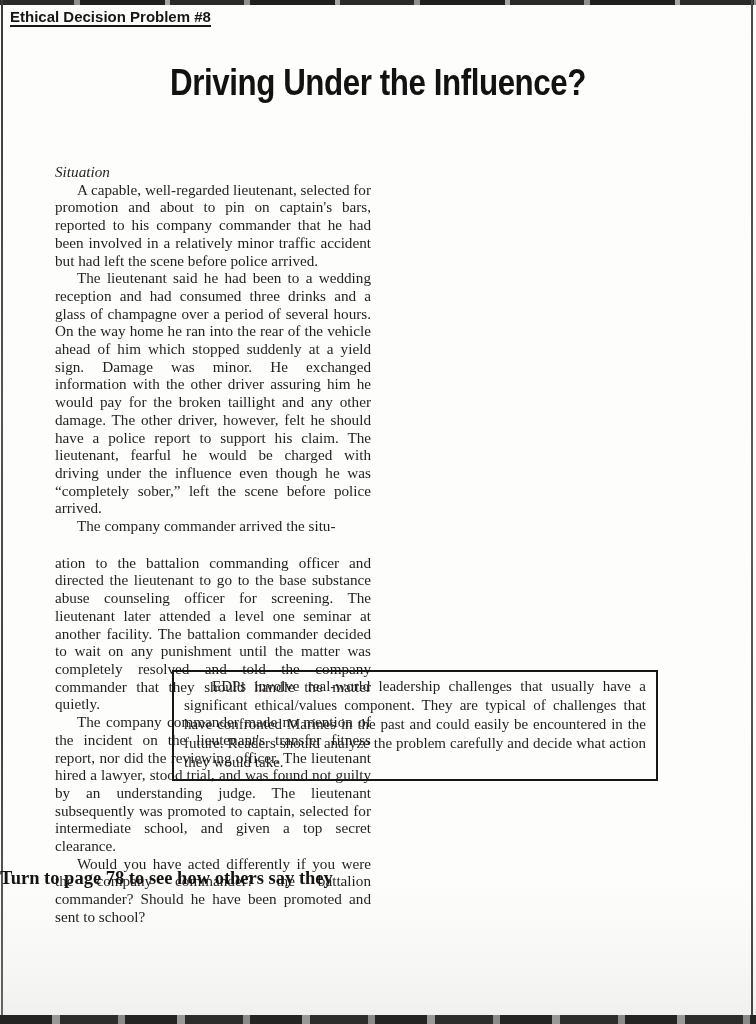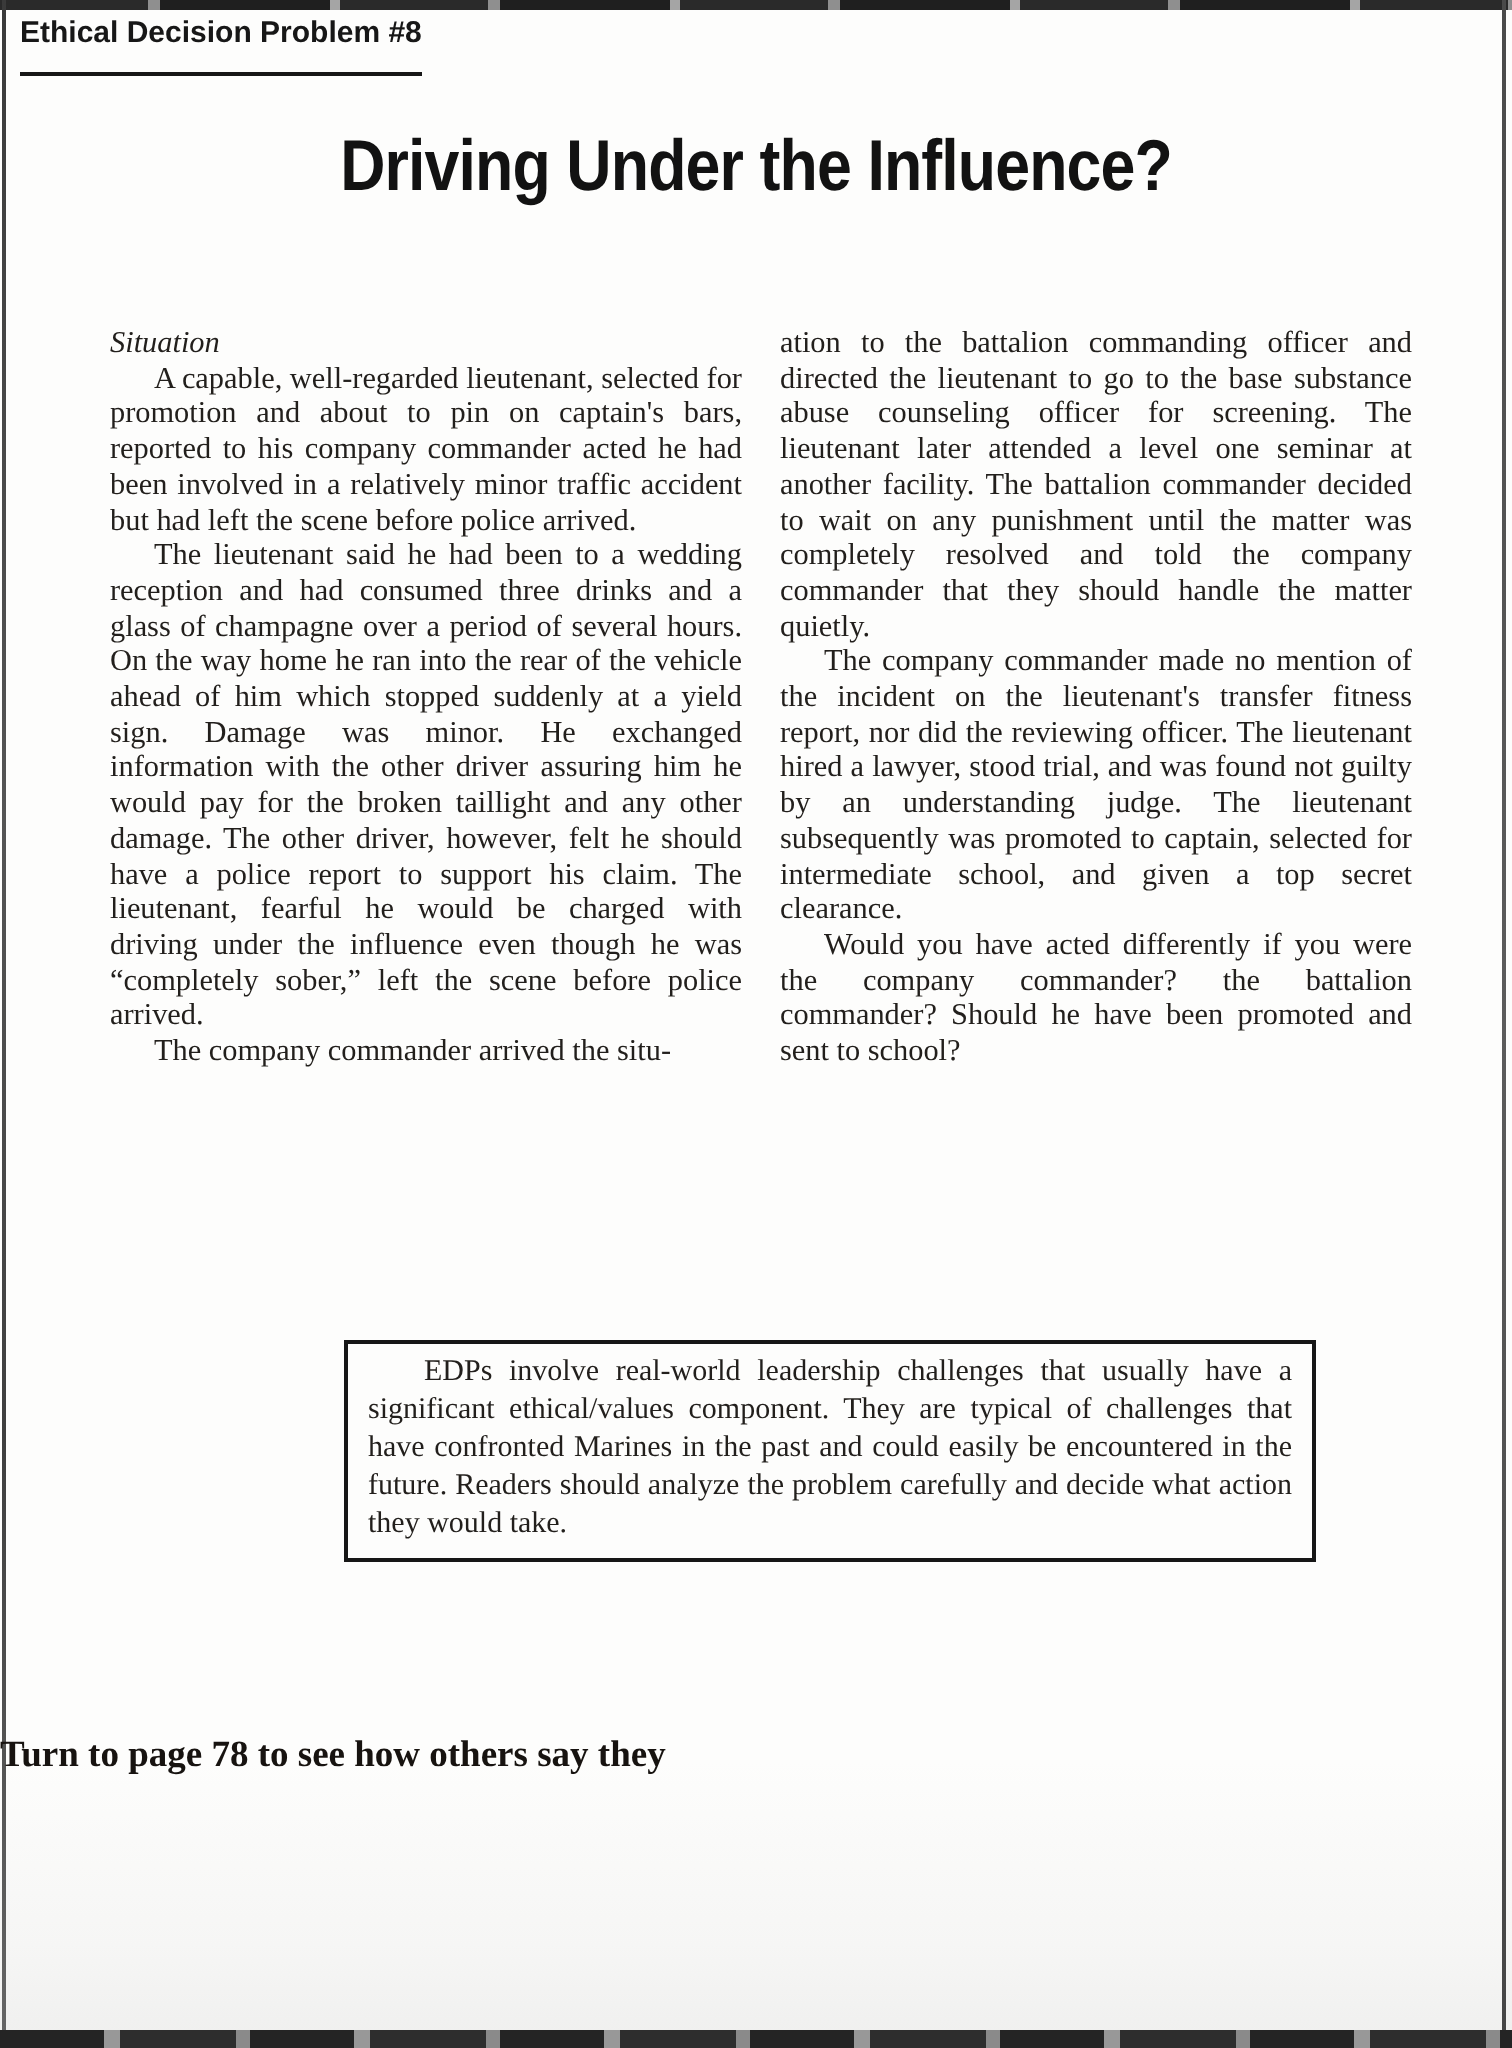--- a/index.html
+++ b/index.html
@@ -35,38 +35,38 @@
     background: linear-gradient(180deg, #4a4a4a 0%, #5c5c5c 50%, #454545 100%);
   }
   .header {
     position: absolute; top: 8px; left: 10px;
     font-family: "Liberation Sans", sans-serif;
     font-weight: bold; font-size: 15px; color: #171717;
   }
   .header .underline {
     display: inline-block;
     border-bottom: 2px solid #171717;
-    padding-bottom: 11px;
+    padding-bottom: 0px;
   }
   .title-wrap {
     position: absolute; top: 62px; left: 0; width: 100%;
     text-align: center;
   }
   .title {
     display: inline-block;
     font-family: "Liberation Sans", sans-serif;
     font-weight: bold; font-size: 36px; color: #121212;
     letter-spacing: -0.5px;
     transform: scaleX(0.87);
     transform-origin: center;
     white-space: nowrap;
   }
   .columns {
     position: absolute; top: 163px; left: 55px; width: 652px;
-    display: flex; gap: 19px;
+    display: flex; gap: 19px; flex-direction: column;
   }
   .col { width: 316px; font-size: 15.2px; line-height: 17.7px; text-align: justify; }
   .col p { margin: 0; text-indent: 22px; }
   .col p.no-indent { text-indent: 0; }
   .section-heading { font-style: italic; margin: 0 0 1px 0; }
   .note-box {
     position: absolute; top: 670px; left: 137px; width: 462px;
     border: 2px solid #161616;
     padding: 5px 10px 7px 10px;
     font-size: 15px; line-height: 19px; text-align: justify; margin-left: 35px;
@@ -94,21 +94,21 @@
     <span class="underline">Ethical Decision Problem #8</span>
   </div>
 
   <div class="title-wrap">
     <span class="title">Driving Under the Influence?</span>
   </div>
 
   <div class="columns">
     <div class="col">
       <p class="section-heading no-indent">Situation</p>
-      <p>A capable, well-regarded lieutenant, selected for promotion and about to pin on captain's bars, reported to his company commander acted he had been involved in a relatively minor traffic accident but had left the scene before police arrived.</p>
+      <p>A capable, well-regarded lieutenant, selected for promotion and about to pin on captain's bars, reported to his company commander that he had been involved in a relatively minor traffic accident but had left the scene before police arrived.</p>
       <p>The lieutenant said he had been to a wedding reception and had consumed three drinks and a glass of champagne over a period of several hours. On the way home he ran into the rear of the vehicle ahead of him which stopped suddenly at a yield sign. Damage was minor. He exchanged information with the other driver assuring him he would pay for the broken taillight and any other damage. The other driver, however, felt he should have a police report to support his claim. The lieutenant, fearful he would be charged with driving under the influence even though he was “completely sober,” left the scene before police arrived.</p>
       <p>The company commander arrived the situ-</p>
     </div>
     <div class="col">
       <p class="no-indent">ation to the battalion commanding officer and directed the lieutenant to go to the base substance abuse counseling officer for screening. The lieutenant later attended a level one seminar at another facility. The battalion commander decided to wait on any punishment until the matter was completely resolved and told the company commander that they should handle the matter quietly.</p>
       <p>The company commander made no mention of the incident on the lieutenant's transfer fitness report, nor did the reviewing officer. The lieutenant hired a lawyer, stood trial, and was found not guilty by an understanding judge. The lieutenant subsequently was promoted to captain, selected for intermediate school, and given a top secret clearance.</p>
       <p>Would you have acted differently if you were the company commander? the battalion commander? Should he have been promoted and sent to school?</p>
     </div>
   </div>
 

